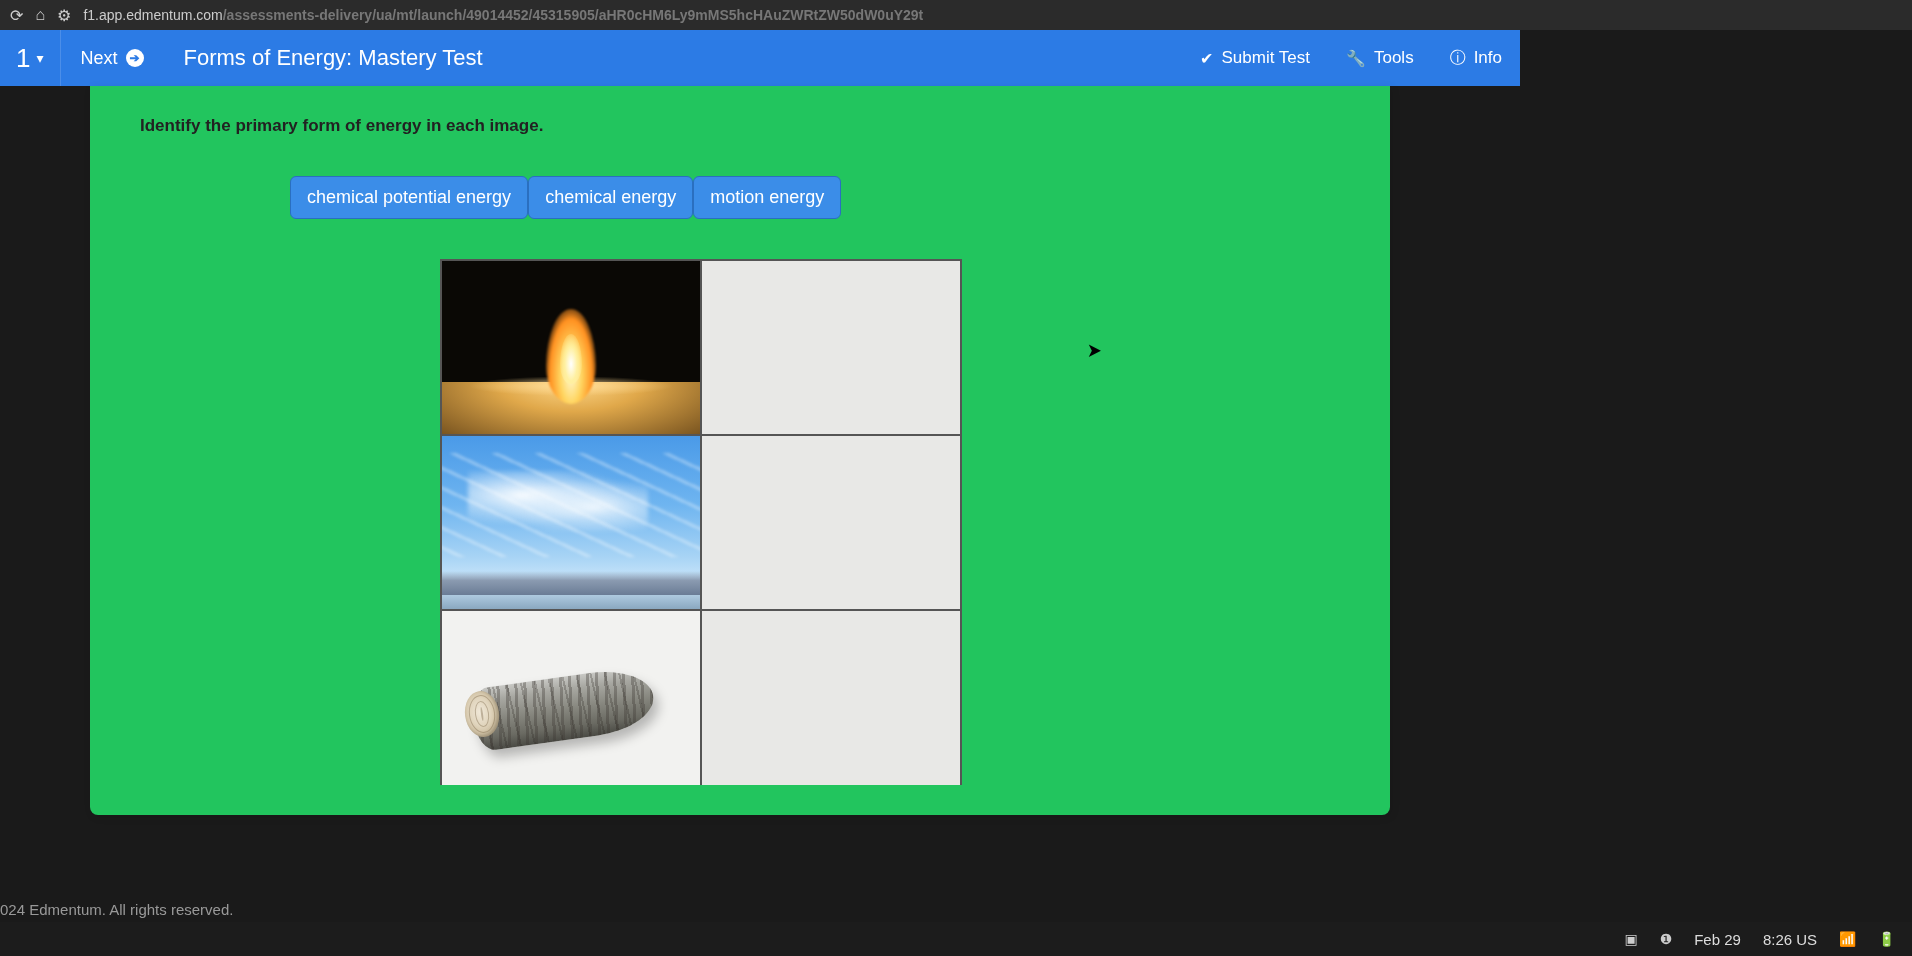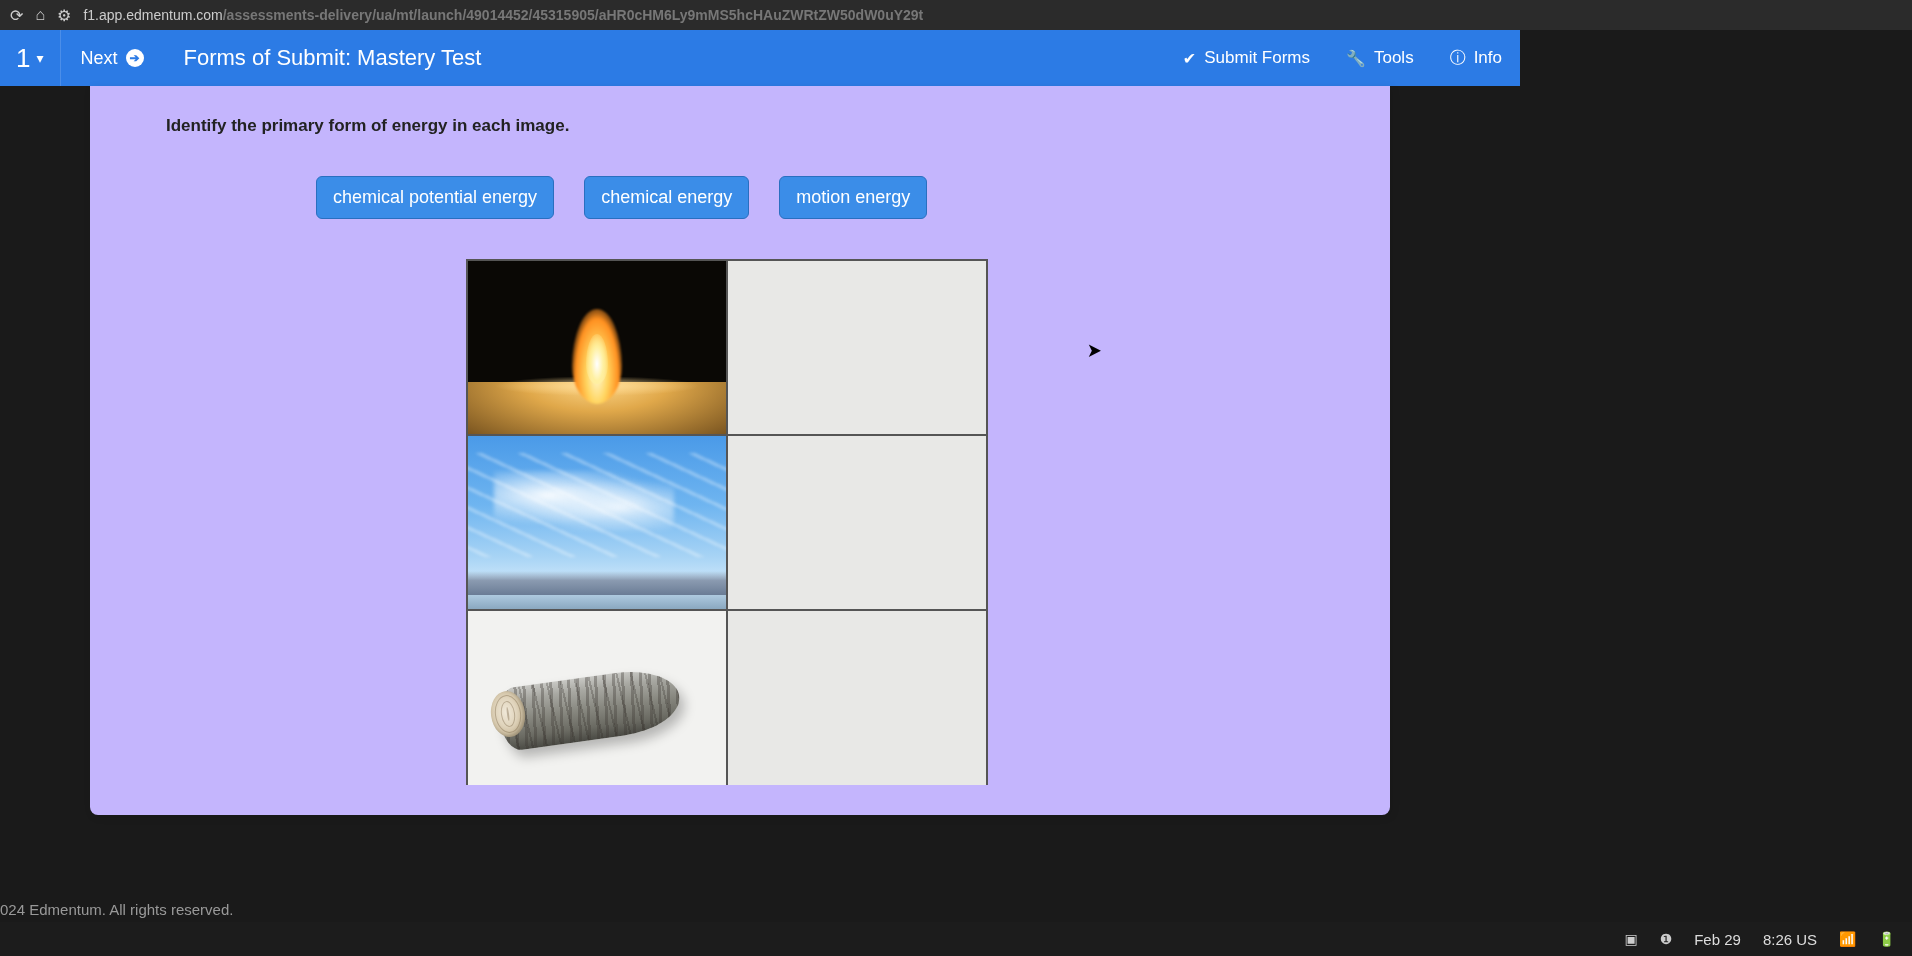--- a/index.html
+++ b/index.html
@@ -62,33 +62,32 @@
   .title { padding: 0 20px; font-size: 22px; font-weight: 400; flex: 1; }
   .header-actions { display: flex; align-items: center; height: 100%; }
   .action-btn {
     display: flex; align-items: center; gap: 8px;
     padding: 0 18px; cursor: pointer; height: 100%;
     font-size: 17px;
   }
   .action-btn .ic { font-size: 16px; }
 
   .content-panel {
-    background: #c4b5fd;
+    background: #22c55e;
     width: 1300px;
     margin-left: 90px;
     margin-top: 0;
-    padding: 30px 76px;
+    padding: 30px 50px;
     min-height: 640px;
     border-radius: 0 0 8px 8px;
     box-shadow: 2px 2px 8px rgba(0,0,0,0.1);
   }
   .prompt { font-size: 17px; font-weight: bold; color: #222; margin-bottom: 40px; }
   .drag-options {
     display: flex;
-    gap: 30px;
     margin-left: 150px;
     margin-bottom: 40px;
     text-align: center;
   }
   .chip {
     background: #3b8de8;
     color: #fff;
     padding: 10px 16px;
     border-radius: 6px;
     font-size: 18px;
@@ -231,25 +230,25 @@
 
 <div class="app-header">
   <div class="q-num">
     <span>1</span>
     <span class="chev">▾</span>
   </div>
   <div class="next-btn">
     <span>Next</span>
     <span class="arrow-circle">➔</span>
   </div>
-  <div class="title">Forms of Submit: Mastery Test</div>
+  <div class="title">Forms of Energy: Mastery Test</div>
   <div class="header-actions">
     <div class="action-btn">
       <span class="ic">✔</span>
-      <span>Submit Forms</span>
+      <span>Submit Test</span>
     </div>
     <div class="action-btn">
       <span class="ic">🔧</span>
       <span>Tools</span>
     </div>
     <div class="action-btn">
       <span class="ic">ⓘ</span>
       <span>Info</span>
     </div>
   </div>

